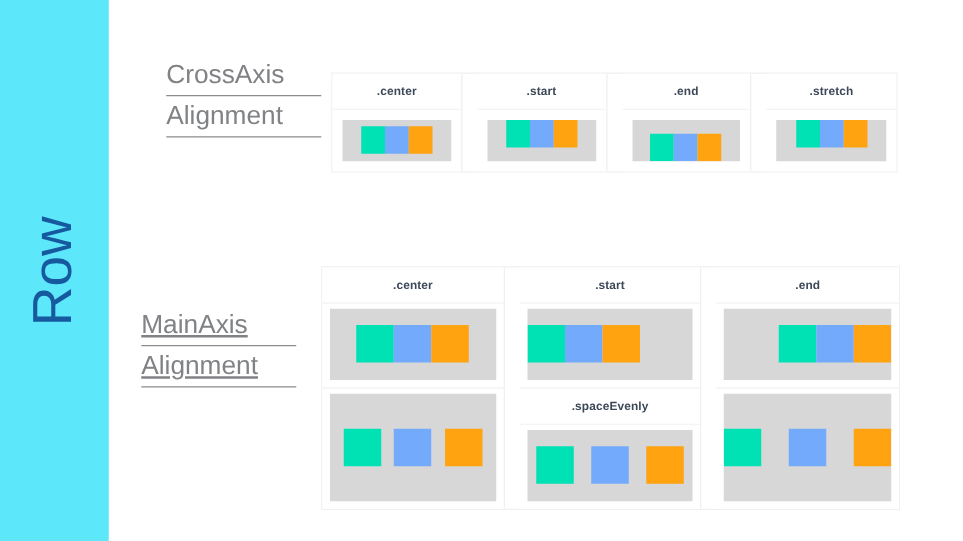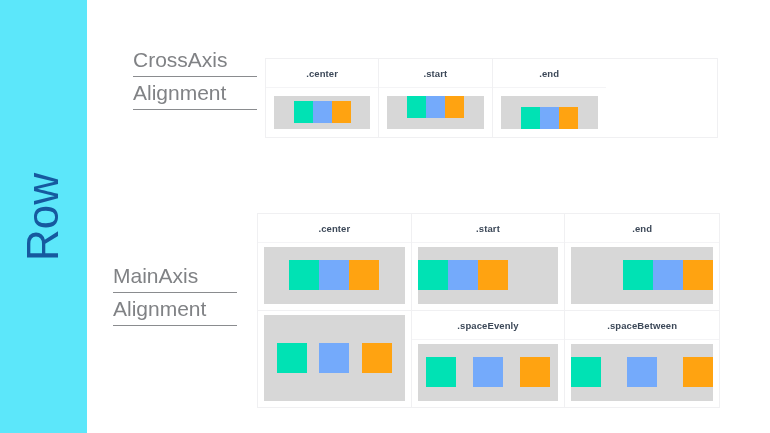--- a/index.html
+++ b/index.html
@@ -50,33 +50,34 @@
     line-height: 31px;
     width: 135px;
   }
   .section-title .line {
     display: block;
     border-bottom: 1px solid #8a8c8f;
     padding-bottom: 1px;
     width: 124px;
   }
   #crossaxis-title { left: 113px; top: 44px; margin-left: 20px; }
-  #mainaxis-title  { left: 113px; top: 260px; }
+  #mainaxis-title  { left: 113px; top: 244px; text-decoration: underline; }
 
   
   .panel {
     position: absolute;
     box-sizing: border-box;
     border: 1px solid #f0f0f2;
     background: #ffffff;
     display: flex;
   }
   .panel-row {
     display: flex;
     width: 100%;
+    gap: 12px;
   }
   .card {
     box-sizing: border-box;
     border-right: 1px solid #f0f0f2;
     display: flex;
     flex-direction: column;
     background: #ffffff;
   }
   .card:last-child { border-right: none; }
   .card-label {
@@ -185,20 +186,30 @@
       <div class="card-label">.end</div>
       <div class="card-body">
         <div class="demo cross-end">
           <div class="bx green"></div>
           <div class="bx blue"></div>
           <div class="bx orange"></div>
         </div>
       </div>
     </div>
 
+    <div class="card">
+      <div class="card-label">.stretch</div>
+      <div class="card-body">
+        <div class="demo cross-stretch">
+          <div class="bx green"></div>
+          <div class="bx blue"></div>
+          <div class="bx orange"></div>
+        </div>
+      </div>
+    </div>
 
   </div>
 </div>
 
 <div class="section-title" id="mainaxis-title">
   <span class="line">MainAxis</span>
   <span class="line">Alignment</span>
 </div>
 
 <div class="panel" id="mainaxis-panel">
@@ -257,21 +268,20 @@
       <div class="card-body">
         <div class="demo main-around">
           <div class="bx green"></div>
           <div class="bx blue"></div>
           <div class="bx orange"></div>
         </div>
       </div>
     </div>
 
     <div class="card">
-      <div class="card-label">.spaceBetween</div>
       <div class="card-body">
         <div class="demo main-between">
           <div class="bx green"></div>
           <div class="bx blue"></div>
           <div class="bx orange"></div>
         </div>
       </div>
     </div>
 
   </div>

